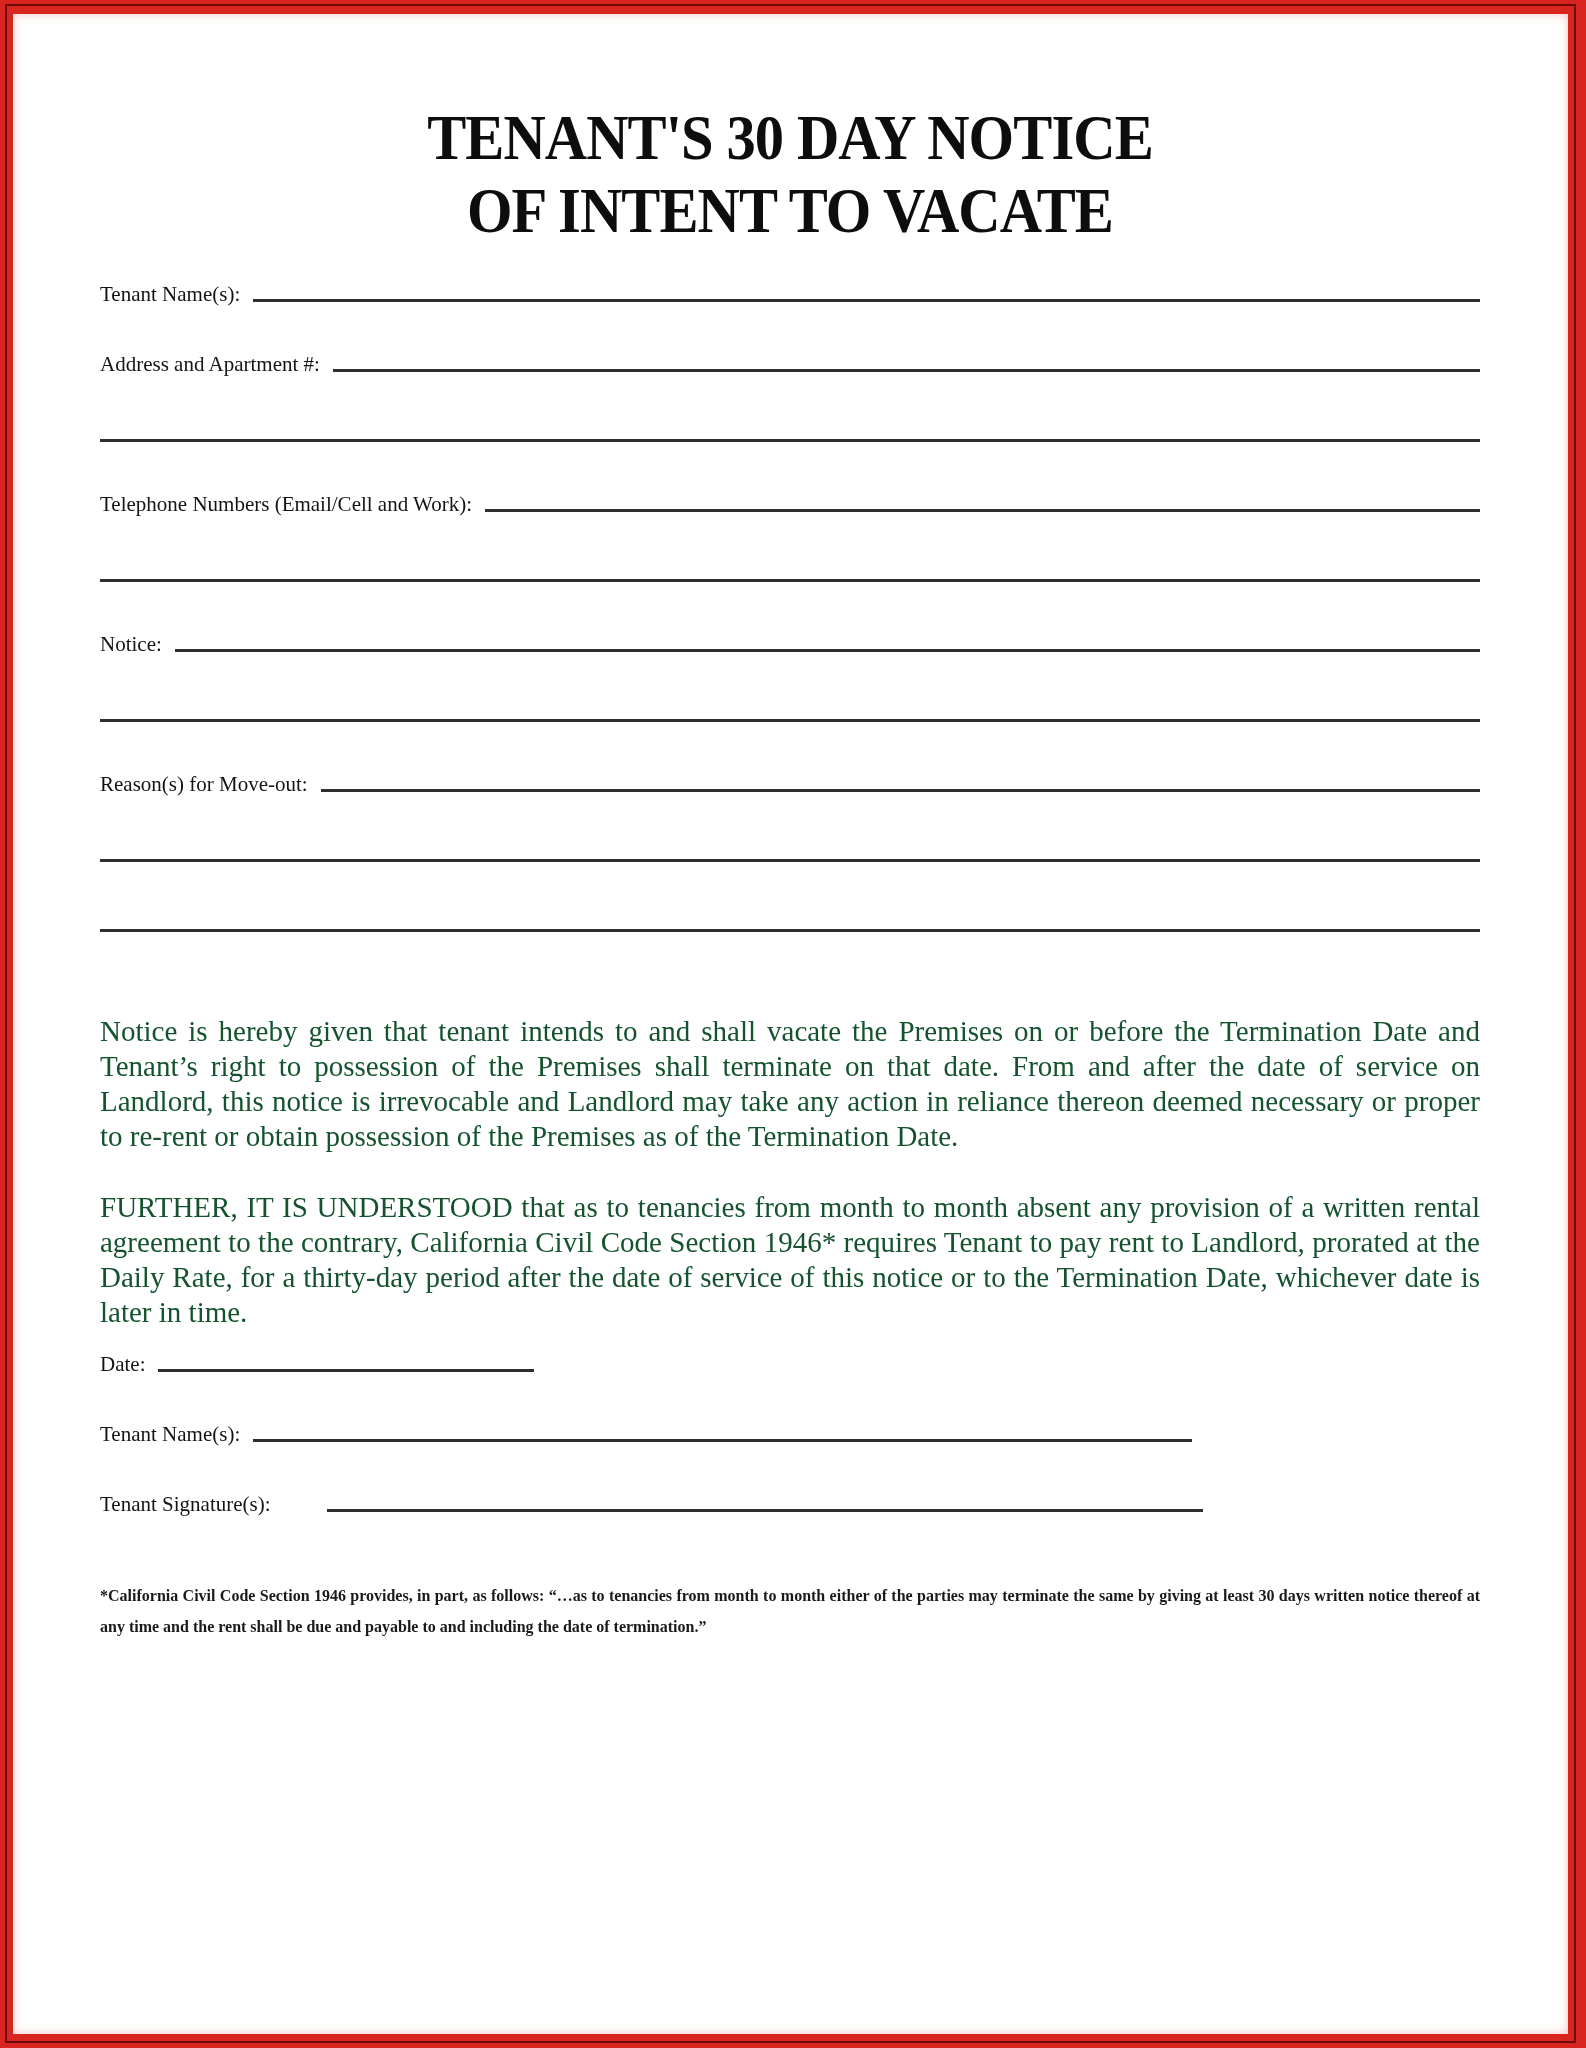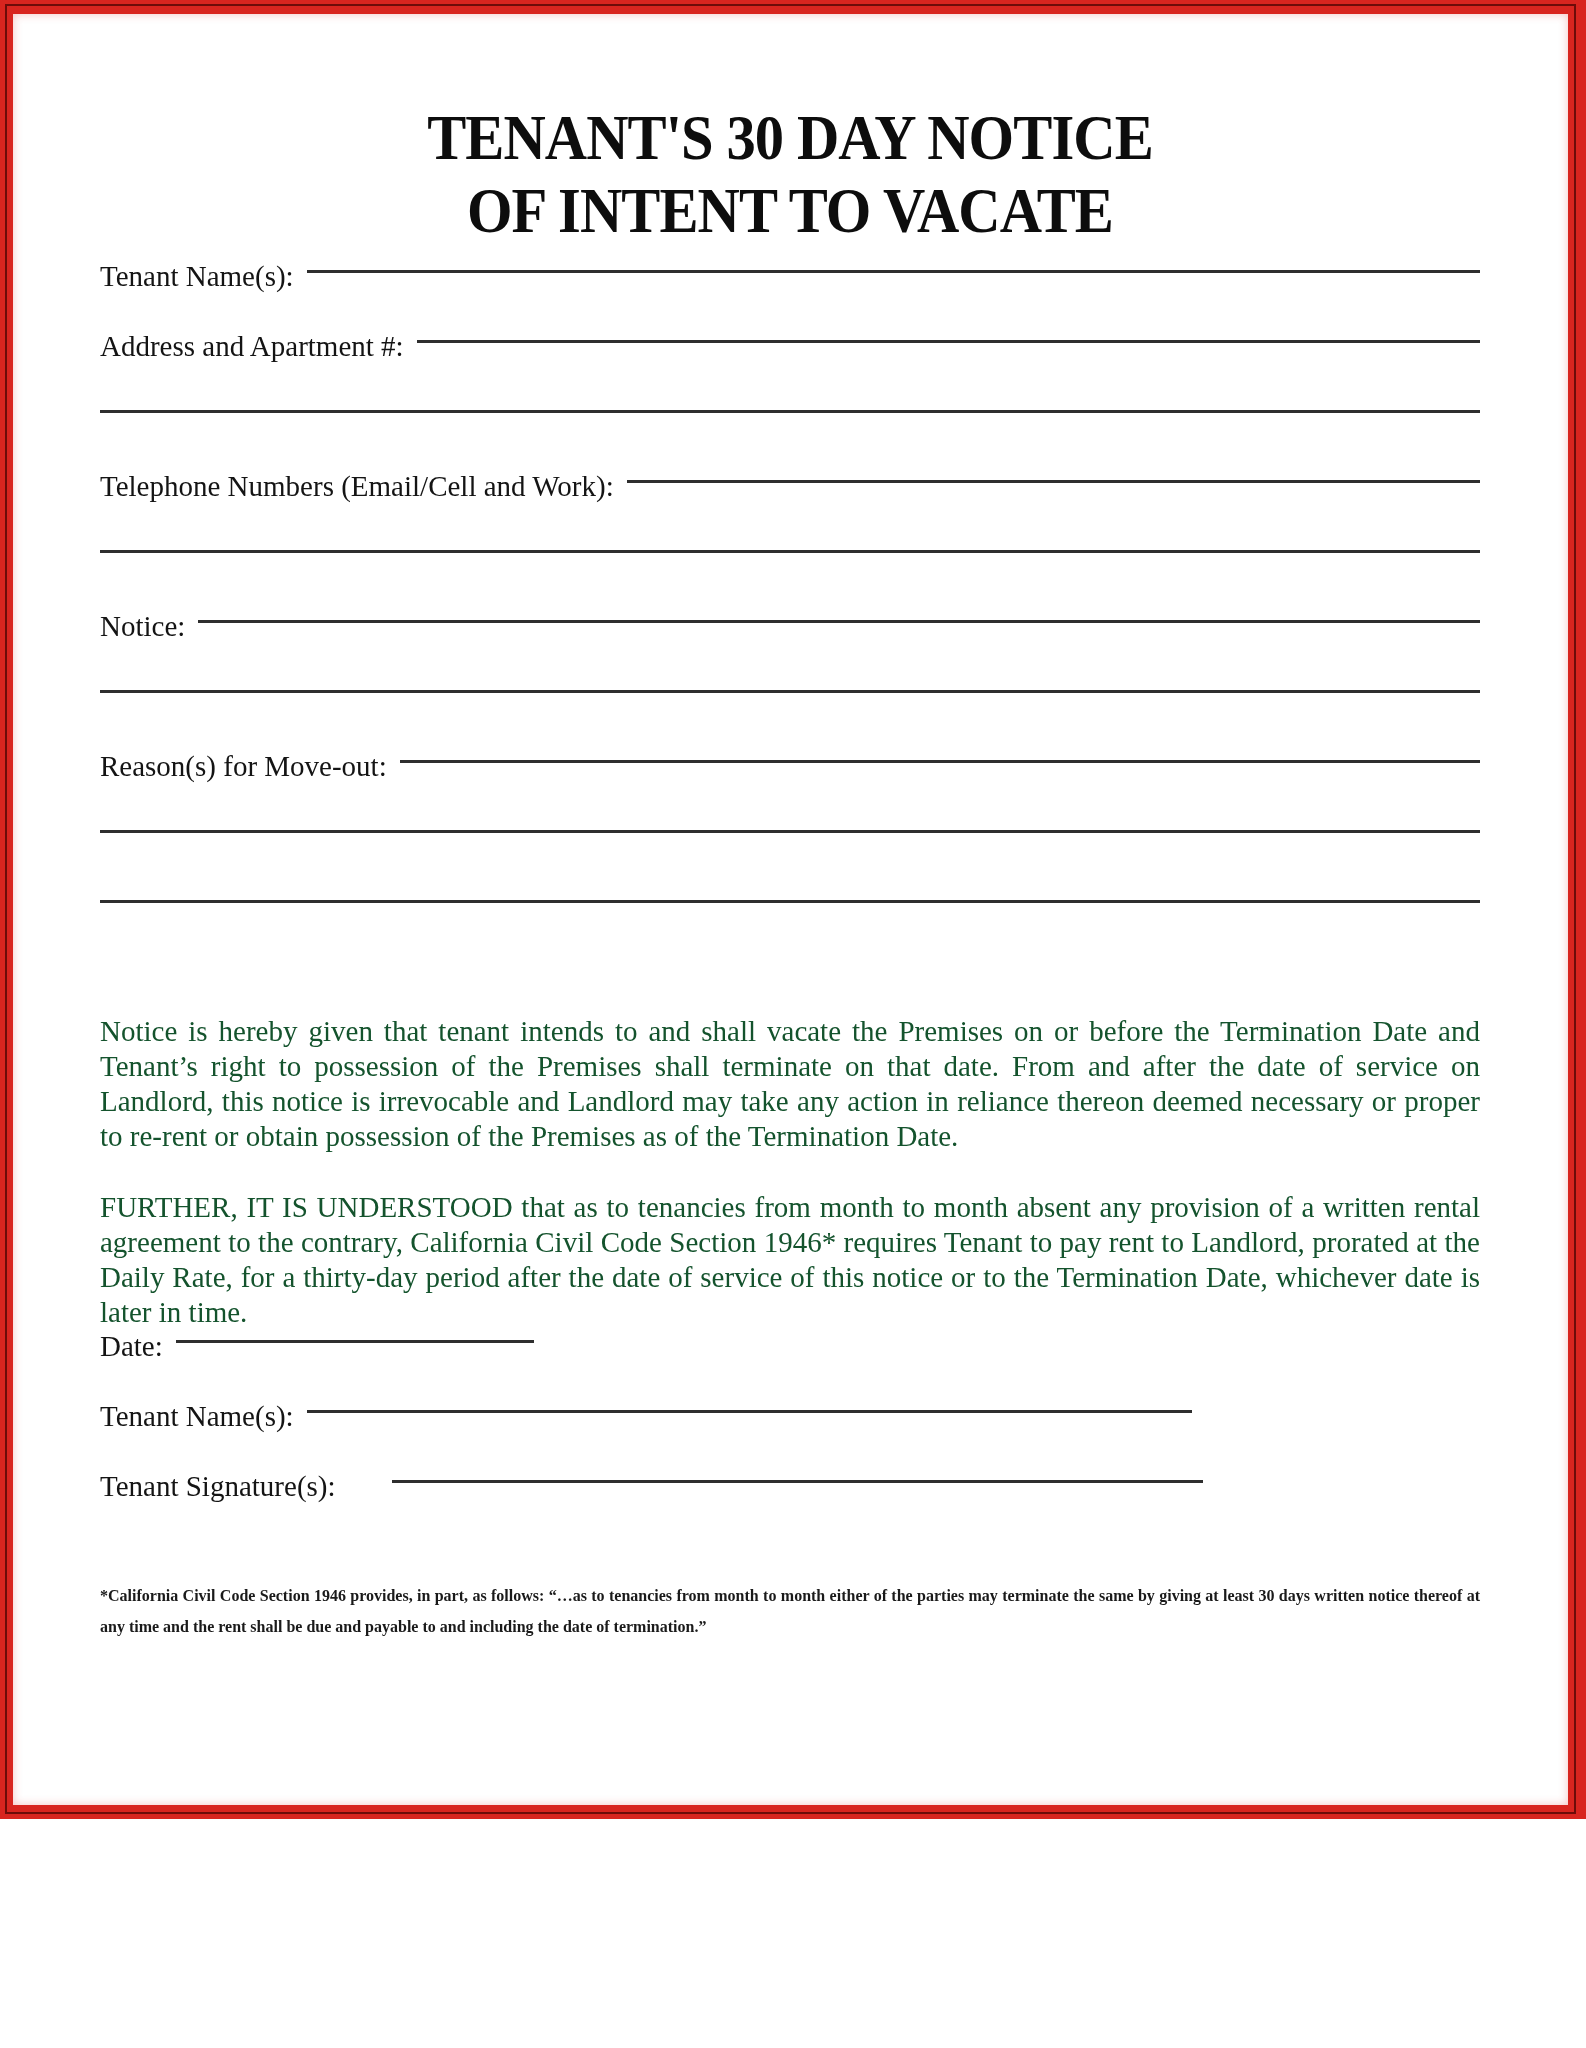--- a/index.html
+++ b/index.html
@@ -1,19 +1,19 @@
 <!DOCTYPE html>
 <html><head>
 <meta charset="utf-8">
 <style>
   html, body { margin: 0; padding: 0; background: #ffffff; }
   .page {
     position: relative;
     width: 1586px;
-    height: 1819px;
+    height: 2048px;
     background: #d8251f;
     font-family: "Liberation Serif", "DejaVu Serif", serif;
     color: #161616;
     overflow: hidden;
   }
   .frame-line {
     position: absolute;
     top: 4px; left: 5px; right: 10px; bottom: 5px;
     border: 2px solid rgba(90, 8, 6, 0.85);
     pointer-events: none;
@@ -36,23 +36,23 @@
     line-height: 73px;
     letter-spacing: -1px;
     color: #0d0d0d;
     transform: scaleX(0.93);
     transform-origin: 50% 50%;
     white-space: nowrap;
   }
   .rows { margin-top: 12px; }
   .row {
     display: flex;
-    align-items: flex-start;
+    align-items: center;
     height: 70px;
-    font-size: 29px;
+    font-size: 21px;
   }
   .row .lbl {
     white-space: nowrap;
     padding-bottom: 1px;
     color: #141414;
   }
   .row .fill {
     flex: 1;
     margin-left: 13px;
     border-bottom: 3px solid #2e2e2e;

